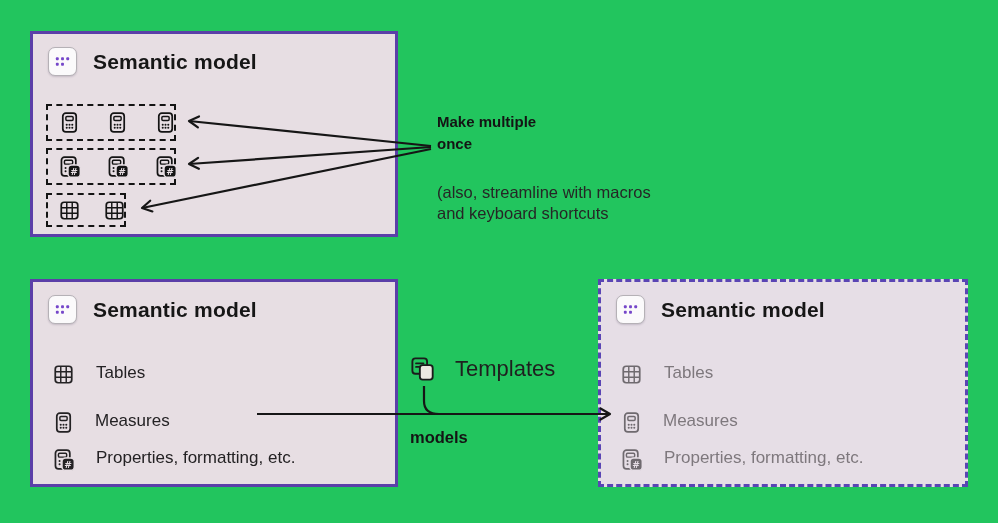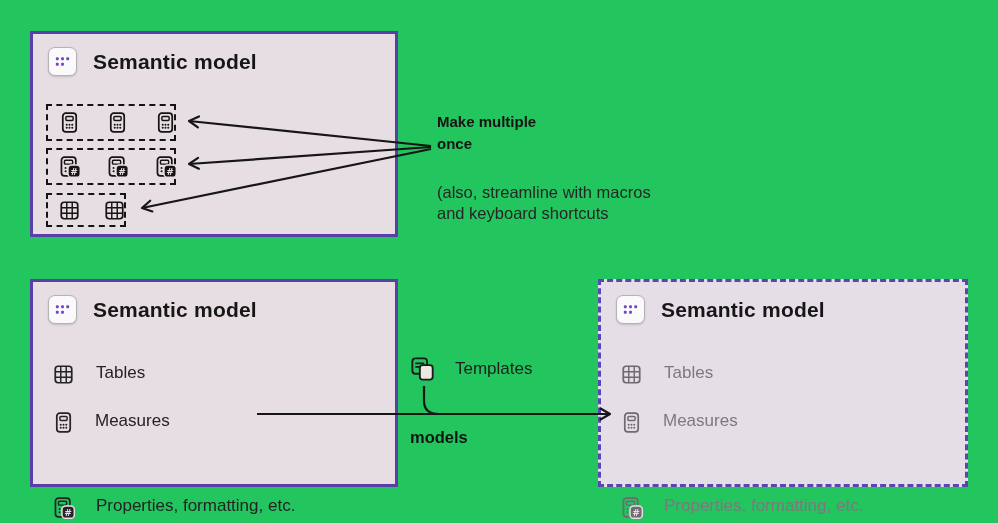--- a/index.html
+++ b/index.html
@@ -52,33 +52,33 @@
   #group-tables     { left: 13px; top: 159px; width: 80px;  height: 34px; gap: 22px; }
   .obj-icon { width: 23px; height: 23px; color: #141414; flex: 0 0 auto; }
 
   
   .item-row {
     position: absolute; left: 19px;
     display: flex; align-items: flex-start; gap: 21px; height: 26px;
   }
   .item-row.r0 { top: 81px; }
   .item-row.r1 { top: 129px; gap: 20px; }
-  .item-row.r2 { top: 166px; margin-top: 48px; }
+  .item-row.r2 { top: 166px; }
   .item-icon { width: 23px; height: 23px; color: #242224; flex: 0 0 auto; }
   .item-label { font-size: 17px; color: #242224; white-space: nowrap; }
   #target-panel .item-icon { color: #6f6a6f; }
   #target-panel .item-label { color: #7e787d; }
 
   
   .annot { position: absolute; z-index: 4; }
   #annot-top-bold { left: 437px; top: 111px; font-size: 15px; font-weight: 700; line-height: 22px; color: #141414; }
   #annot-top-note { left: 437px; top: 182px; font-size: 16.5px; line-height: 21px; color: #262626; }
   #templates-row  { left: 409px; top: 355px; display: flex; align-items: center; gap: 18px; }
   #templates-row .tpl-icon { width: 28px; height: 28px; color: #1b1b1b; }
-  #templates-row .tpl-label { font-size: 17px; color: #1f1f1f; }
+  #templates-row .tpl-label { font-size: 22px; color: #1f1f1f; }
   #annot-reuse { left: 410px; top: 427px; font-size: 16.5px; font-weight: 700; line-height: 21.5px; color: #141414; }
 
   #arrow-layer {
     position: absolute; left: 0; top: 0; z-index: 3;
     pointer-events: none;
   }
   .defs-holder { position: absolute; width: 0; height: 0; overflow: hidden; }
 </style>
 </head>
 <body>

